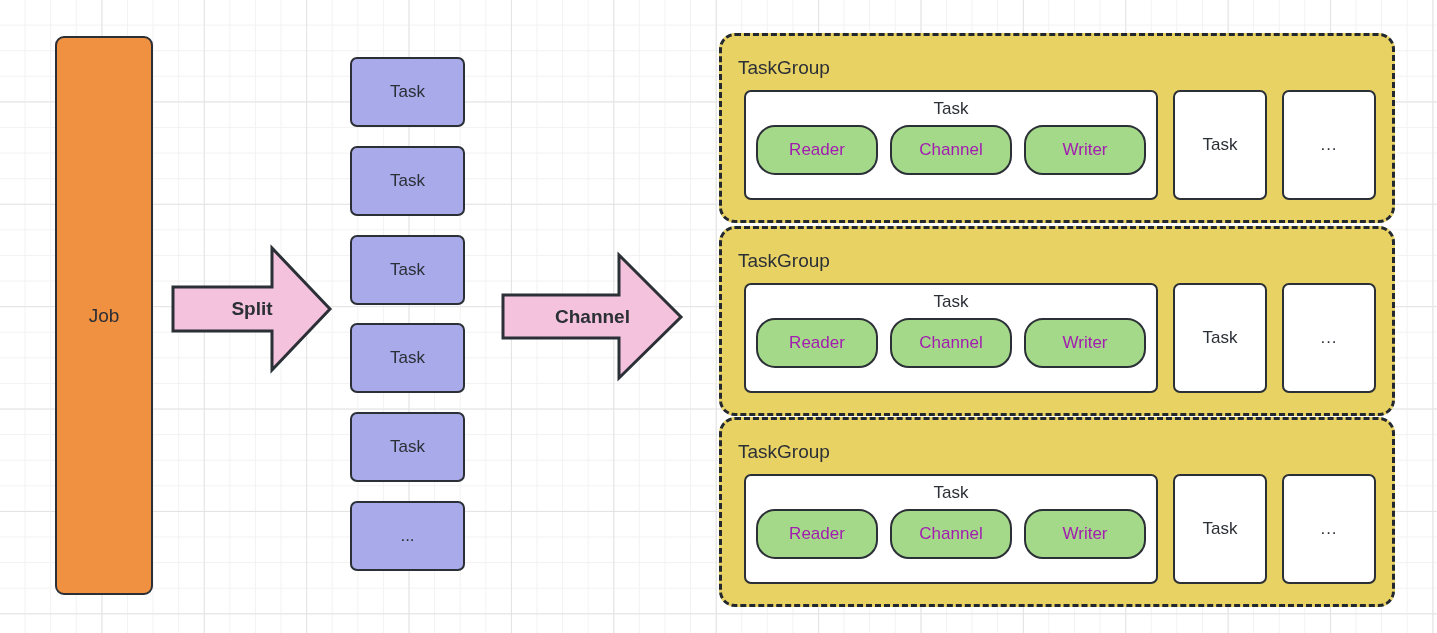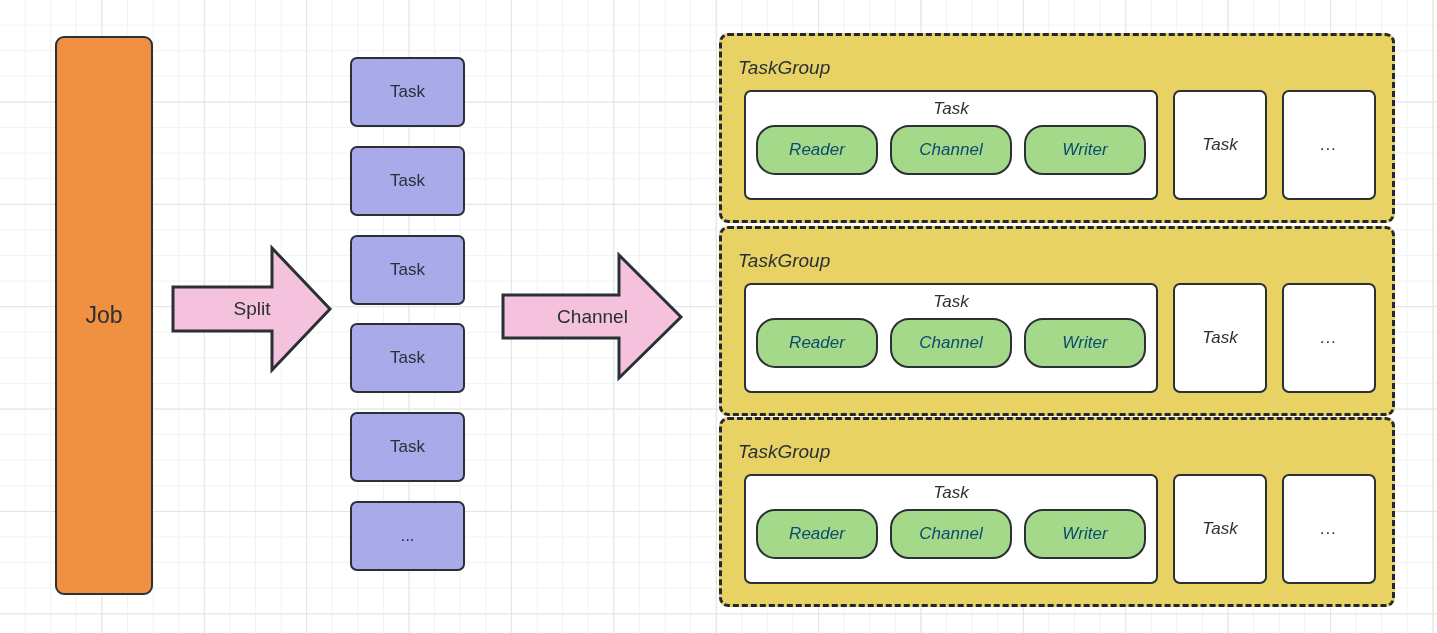--- a/index.html
+++ b/index.html
@@ -42,26 +42,27 @@
 
   
   .job-box {
     left: 55px;
     top: 36px;
     width: 98px;
     height: 559px;
     background: #ef9140;
     border: 2.5px solid #2b2f36;
     border-radius: 9px;
-    font-size: 23px;
+    font-size: 19px;
   }
 
   
   .arrow-wrap {
     position: absolute;
+    font-weight: bold;
   }
   .arrow-wrap svg {
     display: block;
     overflow: visible;
   }
   .arrow-label {
     position: absolute;
     left: 0;
     top: 0;
     width: 100%;
@@ -91,22 +92,21 @@
 
   
   .taskgroup {
     position: absolute;
     left: 719px;
     width: 676px;
     height: 190px;
     box-sizing: border-box;
     background: #e8d264;
     border: 3px dashed #23272e;
-    border-radius: 9px;
-    font-style: italic;
+    border-radius: 16px;
   }
   .taskgroup-label {
     position: absolute;
     left: 16px;
     top: 22px;
     font-size: 19px;
     color: #2b2f36;
     line-height: 1;
   }
 
@@ -147,21 +147,21 @@
     box-sizing: border-box;
     width: 122px;
     height: 50px;
     background: #a5d98a;
     border: 2.5px solid #2b2f36;
     border-radius: 19px;
     display: flex;
     align-items: center;
     justify-content: center;
     font-size: 17px;
-    color: #0c4a6e;
+    color: #a21caf;
   }
 
   
   .mini-card {
     box-sizing: border-box;
     width: 94px;
     margin-left: 15px;
     background: #ffffff;
     border: 2.5px solid #2b2f36;
     border-radius: 7px;

